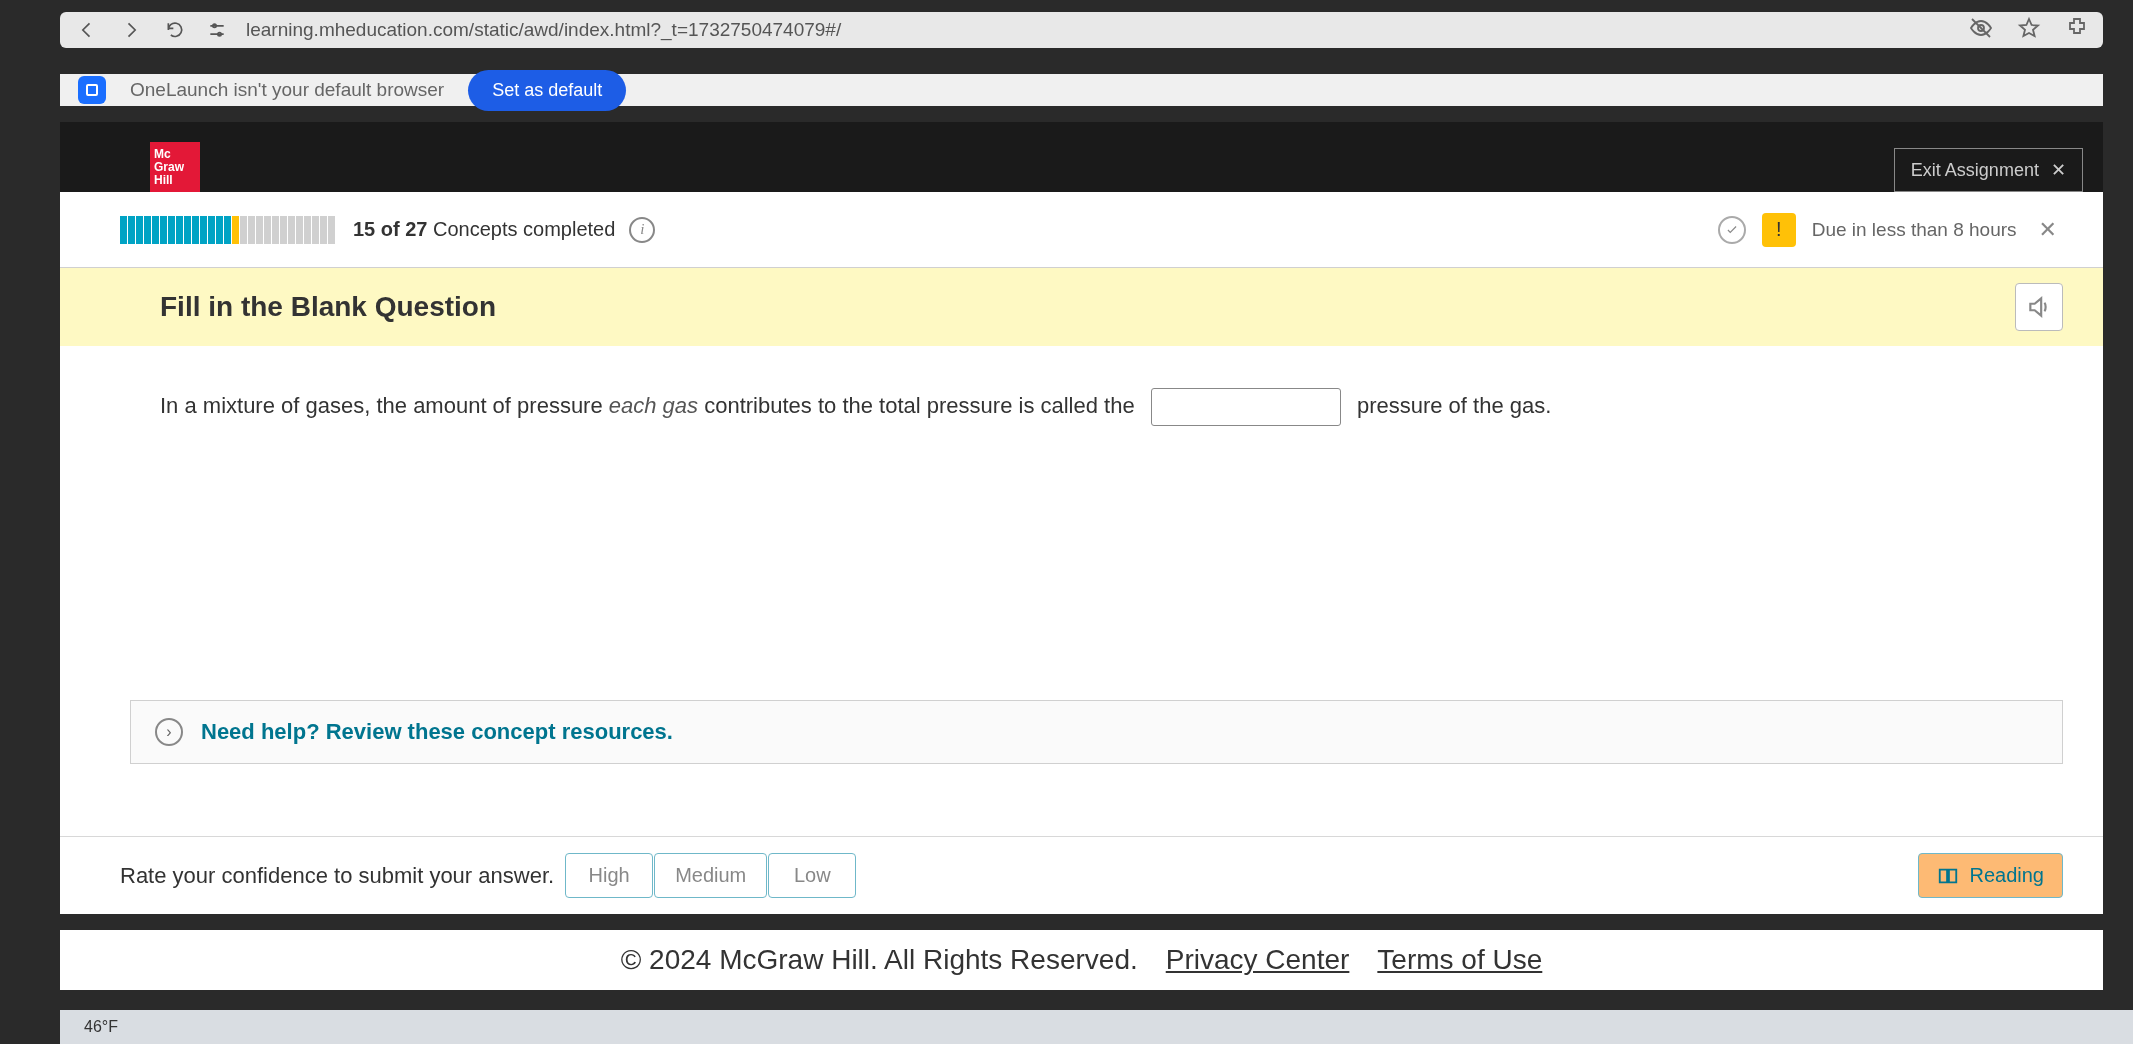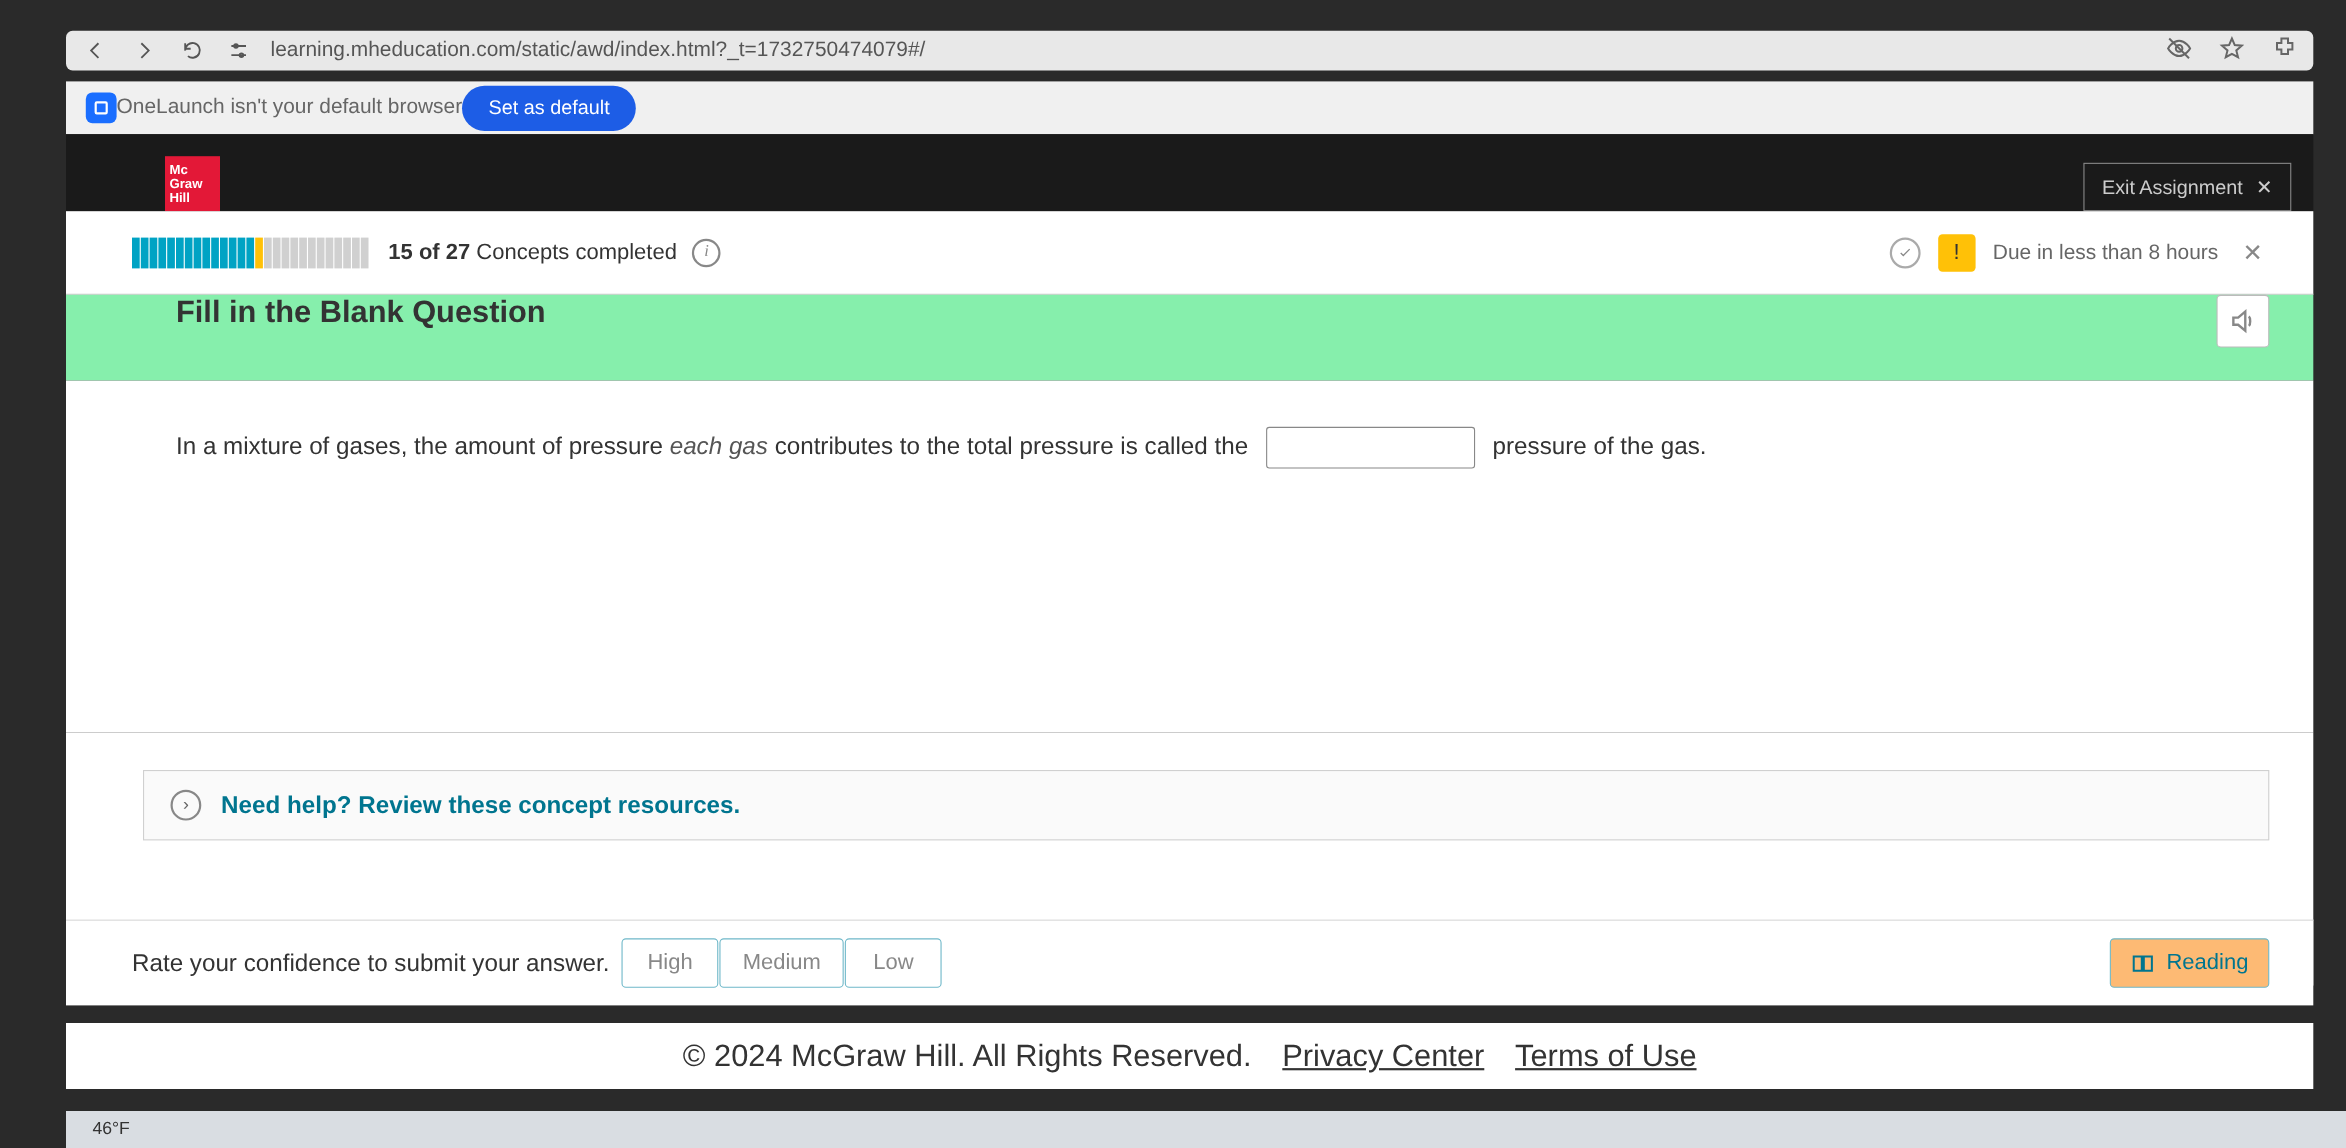--- a/index.html
+++ b/index.html
@@ -1,28 +1,28 @@
 <!DOCTYPE html>
 <html><head>
 <meta charset="utf-8">
 <style>
 * { margin:0; padding:0; box-sizing:border-box; font-family: Arial, Helvetica, sans-serif; }
 html,body { width:2133px; height:1044px; background:#2a2a2a; overflow:hidden; }
 
 
-.browser-bar { position:absolute; left:60px; top:28px; right:30px; height:36px; display:flex; align-items:center; gap:18px; background:#e8e8e8; border-radius:6px; padding:0 14px; }
+.browser-bar { position:absolute; left:60px; top:12px; right:30px; height:36px; display:flex; align-items:center; gap:18px; background:#e8e8e8; border-radius:6px; padding:0 14px; }
 .nav-btn { width:26px; height:26px; display:flex; align-items:center; justify-content:center; color:#555; font-size:20px; }
 .nav-btn svg { width:20px; height:20px; stroke:#555; fill:none; stroke-width:2; }
 .site-tune { width:22px; height:22px; }
 .url { color:#555; font-size:19px; flex:1; }
 .chrome-right { display:flex; gap:24px; align-items:center; }
 .chrome-right svg { width:24px; height:24px; stroke:#666; fill:none; stroke-width:1.8; }
 
 
-.default-banner { position:absolute; left:60px; top:74px; right:30px; height:48px; background:#f0f0f0; display:flex; align-items:center; padding:0 18px; }
+.default-banner { position:absolute; left:60px; top:74px; right:30px; height:32px; background:#f0f0f0; display:flex; align-items:center; gap:24px; padding:0 18px; }
 .onelaunch-badge { width:28px; height:28px; background:#1a6eff; border-radius:6px; display:flex; align-items:center; justify-content:center; }
 .onelaunch-badge span{ width:12px; height:12px; border:2px solid #fff; border-radius:2px; }
 .default-msg { color:#666; font-size:19px; }
 .set-default { background:#1d5de6; color:#fff; border:none; border-radius:22px; padding:10px 24px; font-size:18px; }
 
 
 .mh-header { position:absolute; left:60px; top:122px; right:30px; height:70px; background:#1a1a1a; display:flex; align-items:flex-end; justify-content:space-between; padding:0 20px 0 90px; }
 .mh-logo { width:50px; height:50px; background:#e31837; display:flex; flex-direction:column; justify-content:center; padding:3px 4px; }
 .mh-logo span { color:#fff; font-size:12px; font-weight:bold; line-height:13px; }
 .exit-btn { border:1px solid #888; background:transparent; color:#ccc; padding:10px 16px; font-size:18px; display:flex; align-items:center; gap:12px; }
@@ -39,21 +39,21 @@
 .prog-label b { font-weight:bold; }
 .info-ic { margin-left:14px; width:26px; height:26px; border:2px solid #888; border-radius:50%; display:flex; align-items:center; justify-content:center; color:#888; font-size:15px; font-family:serif; font-style:italic; }
 .status-right { margin-left:auto; display:flex; align-items:center; gap:16px; }
 .circ { width:28px; height:28px; border:2px solid #aaa; border-radius:50%; display:flex; align-items:center; justify-content:center; }
 .circ svg { width:14px; height:14px; stroke:#888; fill:none; stroke-width:2; }
 .warn-badge { width:34px; height:34px; background:#ffc107; border-radius:4px; display:flex; align-items:center; justify-content:center; color:#333; font-size:20px;}
 .due-text { color:#666; font-size:19px; }
 .close-x { color:#888; font-size:22px; padding:0 6px;}
 
 
-.q-heading { position:absolute; left:60px; top:268px; right:30px; height:78px; background:#86efac; display:flex; justify-content:space-between; padding:0 40px 0 100px; }
+.q-heading { position:absolute; left:60px; top:268px; right:30px; height:78px; background:#fef9c3; display:flex; align-items:center; justify-content:space-between; padding:0 40px 0 100px; }
 .q-heading h2 { color:#333; font-size:28px; font-weight:600; }
 .audio-btn { width:48px; height:48px; border:1px solid #bbb; background:#fff; border-radius:4px; display:flex; align-items:center; justify-content:center; }
 .audio-btn svg { width:26px; height:26px; stroke:#888; fill:none; stroke-width:2; }
 
 
 .q-body { position:absolute; left:60px; top:346px; right:30px; height:320px; background:#fff; padding:40px 60px 0 100px; font-size:22px; color:#333; }
 .q-text { line-height:40px; }
 .q-text em { font-style:italic; color:#555; }
 .blank-input { display:inline-block; width:190px; height:38px; border:1px solid #888; border-radius:3px; vertical-align:middle; margin:0 10px; font-size:20px; padding:0 8px; }
 

